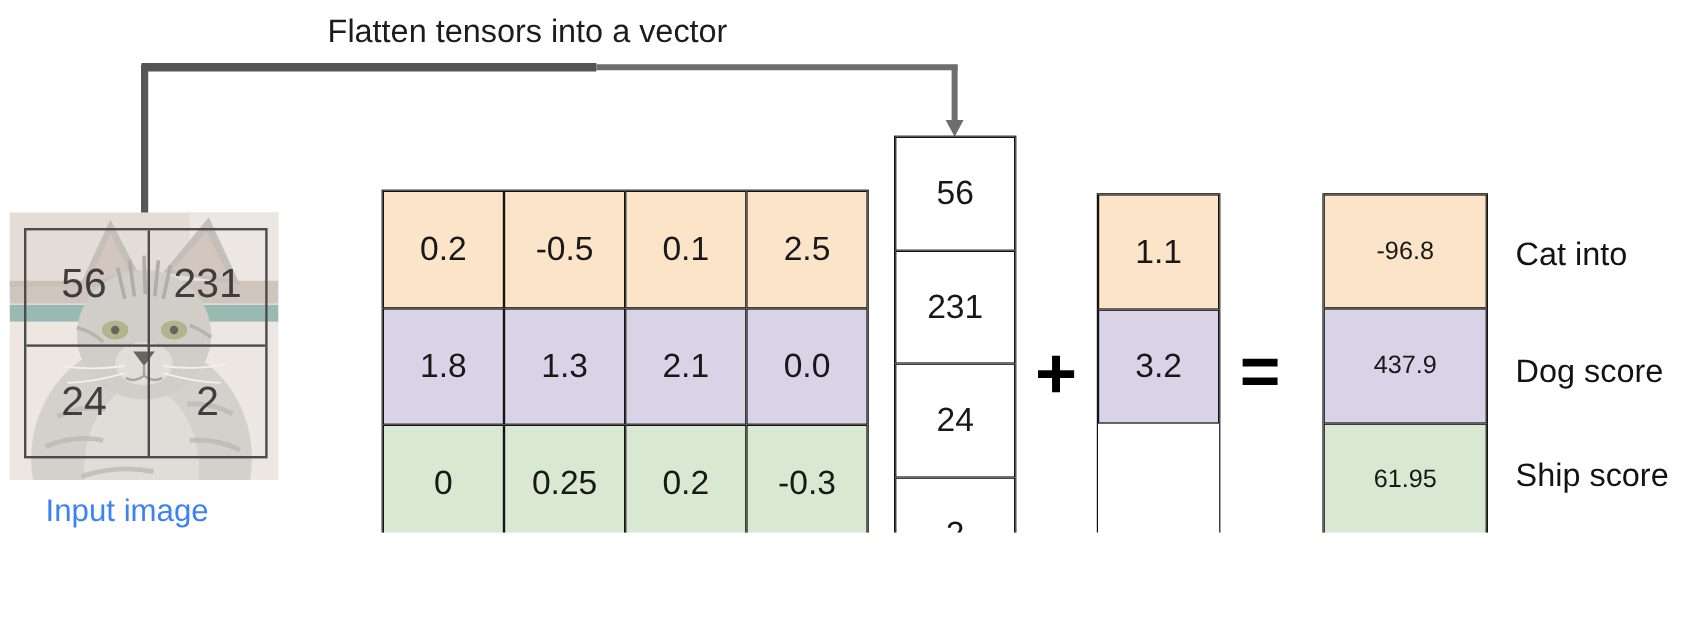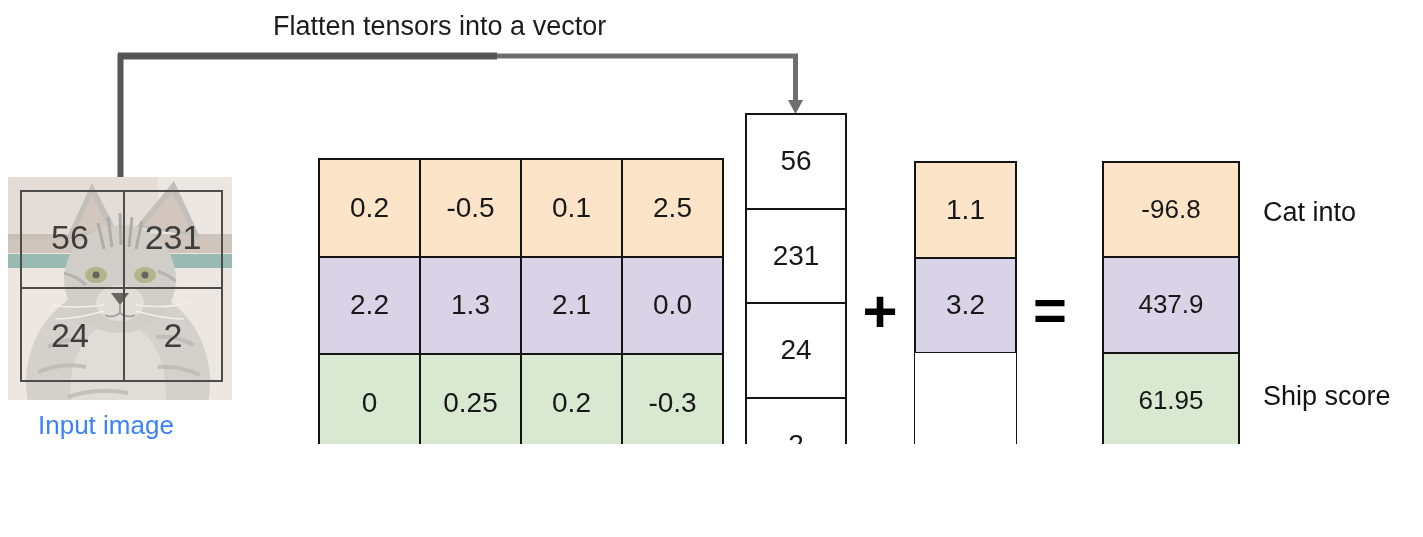--- a/index.html
+++ b/index.html
@@ -29,21 +29,21 @@
   }
   .row-cat  { background:#fce4c9; }
   .row-dog  { background:#d8d3e7; }
   .row-ship { background:#d9e8d1; }
   .row-plain{ background:#ffffff; }
 
   .w-matrix { left:318px; top:158px; width:406px; height:295px; grid-template-columns:repeat(4,1fr); grid-template-rows:repeat(3,1fr); }
   .x-vector { left:745px; top:113px; width:102px; height:380px; grid-template-columns:1fr; grid-template-rows:repeat(4,1fr); }
   .b-vector { left:914px; top:161px; width:103px; height:289px; grid-template-columns:1fr; grid-template-rows:repeat(3,1fr); }
   .r-vector { left:1102px; top:161px; width:138px; height:288px; grid-template-columns:1fr; grid-template-rows:repeat(3,1fr); }
-  .r-vector .cell { font-size:26px; }
+  .r-vector .cell { font-size:21px; }
 
   .op { font-weight:bold; color:#000; text-align:center; line-height:1; }
   .op-plus  { left:850px; top:282px; width:60px; font-size:60px; }
   .op-equals{ left:1022px; top:281px; width:56px; font-size:58px; }
 
   .big-label { font-size:72px; color:#0e0e0e; text-align:center; line-height:1; }
   .w-label { left:440px; top:462px; width:130px; }
   .b-label { left:928px; top:460px; width:75px; }
 
   .score-label { left:1263px; font-size:27px; color:#131313; white-space:nowrap; }
@@ -104,21 +104,21 @@
     <div class="pix-num" style="left:62px;top:158px;">24</div>
     <div class="pix-num" style="left:165px;top:158px;">2</div>
   </div>
   <div class="abs input-caption">Input image</div>
 
   <div class="abs grid-box w-matrix">
     <div class="cell row-cat">0.2</div>
     <div class="cell row-cat">-0.5</div>
     <div class="cell row-cat">0.1</div>
     <div class="cell row-cat">2.5</div>
-    <div class="cell row-dog">2.2</div>
+    <div class="cell row-dog">1.8</div>
     <div class="cell row-dog">1.3</div>
     <div class="cell row-dog">2.1</div>
     <div class="cell row-dog">0.0</div>
     <div class="cell row-ship">0</div>
     <div class="cell row-ship">0.25</div>
     <div class="cell row-ship">0.2</div>
     <div class="cell row-ship">-0.3</div>
   </div>
   <div class="abs big-label w-label">W</div>
 
@@ -139,17 +139,18 @@
 
   <div class="abs op op-equals">=</div>
 
   <div class="abs grid-box r-vector">
     <div class="cell row-cat">-96.8</div>
     <div class="cell row-dog">437.9</div>
     <div class="cell row-ship">61.95</div>
   </div>
 
   <div class="abs score-label score-cat">Cat into</div>
+  <div class="abs score-label score-dog">Dog score</div>
   <div class="abs score-label score-ship">Ship score</div>
 
   <div class="abs watermark">CSDN @松下J27</div>
 
 </div>
 
 </body></html>

